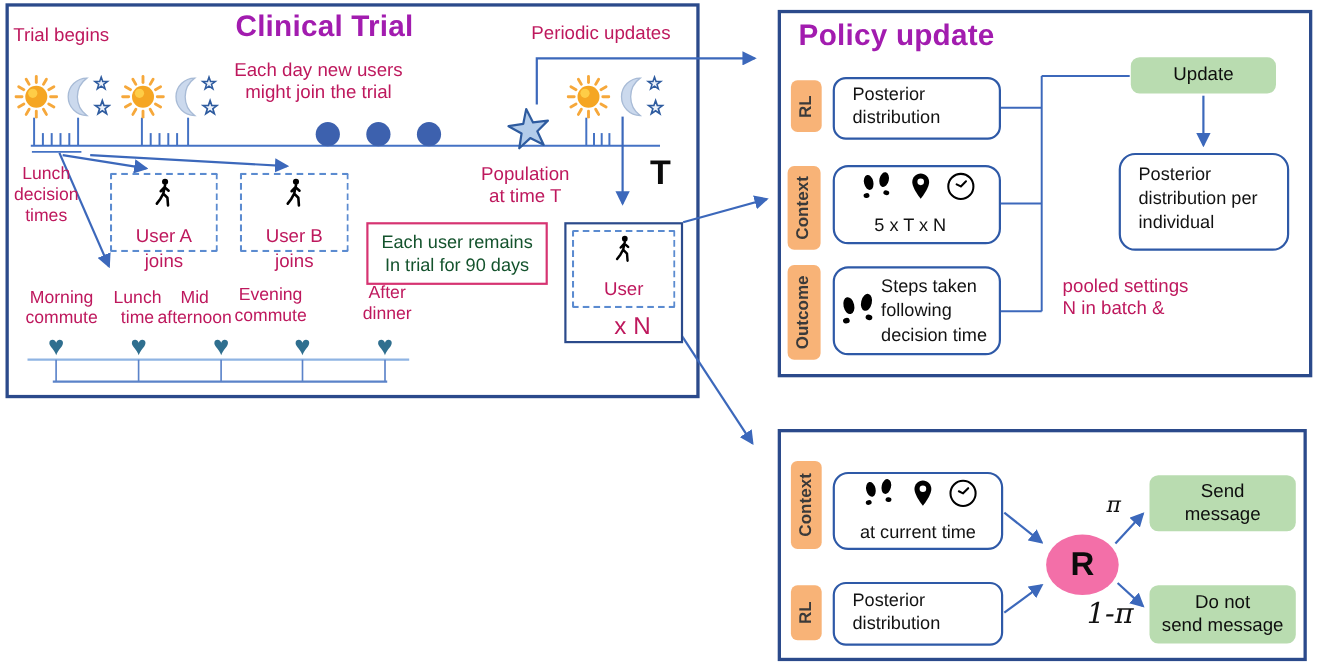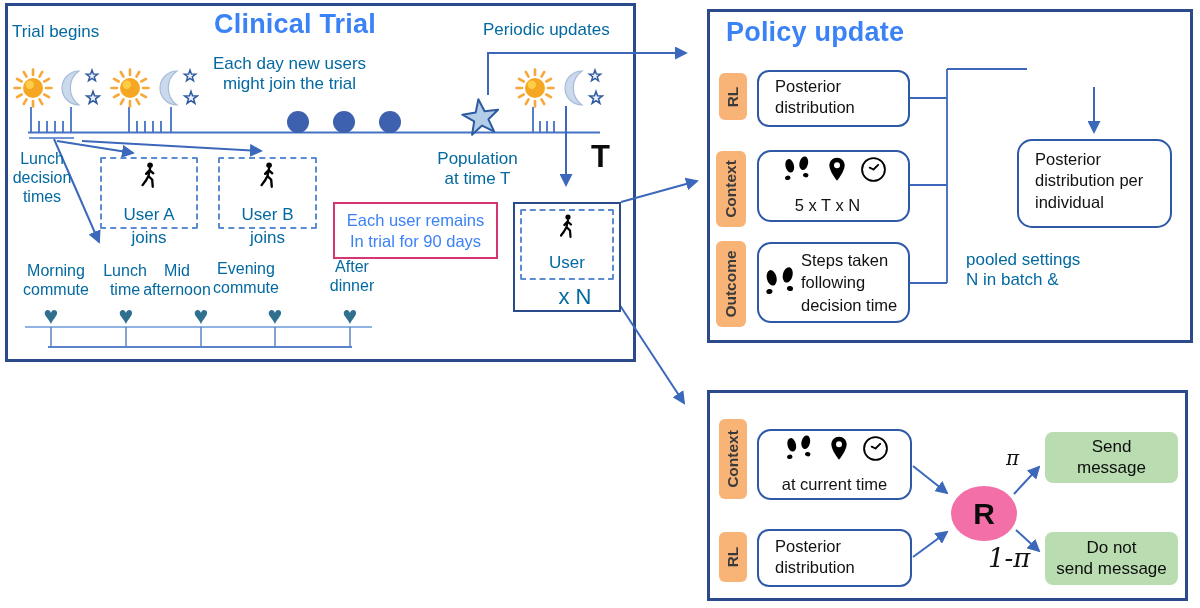--- a/index.html
+++ b/index.html
@@ -4,36 +4,36 @@
 <style>
   * { margin:0; padding:0; box-sizing:border-box; }
   html,body { background:#ffffff; }
   #stage {
     position:relative; width:1200px; height:608px; overflow:hidden;
     font-family:"Liberation Sans", sans-serif; color:#151515; background:#ffffff;
   }
   .abs { position:absolute; }
   .panel { position:absolute; border:3px solid #2B4A8B; background:transparent; z-index:0; }
   svg.overlay { position:absolute; left:0; top:0; z-index:1; pointer-events:none; }
-  .t { position:absolute; z-index:2; line-height:1.18; color:#0369a1; }
+  .t { position:absolute; z-index:2; line-height:1.18; color:#be185d; }
   .c { text-align:center; }
-  .big-title { font-size:27px; font-weight:700; color:#3b82f6; letter-spacing:0.2px; }
+  .big-title { font-size:27px; font-weight:700; color:#a21caf; letter-spacing:0.2px; }
   .lbl { font-size:17px; }
   .lbl16 { font-size:16px; }
   .rbox { position:absolute; z-index:2; background:#ffffff; border:2.5px solid #2E59A7; border-radius:14px; }
   .vlabel { position:absolute; z-index:2; background:#F8B377; border-radius:6px;
             display:flex; align-items:center; justify-content:center; }
   .vlabel span { transform:rotate(-90deg); white-space:nowrap; font-size:15.5px; font-weight:700; color:#3a3a3a; }
   .greenbox { position:absolute; z-index:2; background:#B9DCB0; border-radius:8px;
               display:flex; flex-direction:column; align-items:center; justify-content:center;
               font-size:17px; color:#0e0e0e; text-align:center; line-height:1.22; }
   .dashedbox { position:absolute; z-index:2; border:2px dashed #5B8BD0; border-radius:2px; background:transparent; }
   .pinknote { position:absolute; z-index:2; border:2.5px solid #D63472; background:#ffffff;
               display:flex; flex-direction:column; align-items:center; justify-content:center;
-              font-size:16.5px; line-height:1.25; color:#3b82f6; text-align:center; }
+              font-size:16.5px; line-height:1.25; color:#14532d; text-align:center; }
   .dot { position:absolute; z-index:2; width:22px; height:22px; border-radius:50%; background:#3D61AE; }
   .heart { position:absolute; z-index:2; width:26px; text-align:center; font-size:25px; color:#2F6F8F; line-height:1; }
   .boxtext { position:absolute; z-index:3; font-size:16.5px; line-height:1.3; color:#121212; }
   .iconrow { position:absolute; z-index:3; display:flex; align-items:center; }
   .rcircle { position:absolute; z-index:2; background:#F36FA8; border-radius:50%;
              display:flex; align-items:center; justify-content:center;
              font-size:30px; font-weight:700; color:#0b0b0b; }
   .pi { position:absolute; z-index:3; font-family:"DejaVu Serif", serif; font-style:italic; color:#111; }
   .usernbox { position:absolute; z-index:2; border:2.5px solid #2B4A8B; background:#ffffff; }
 </style>
@@ -317,20 +317,23 @@
       <ellipse cx="22.5" cy="7" rx="4.1" ry="6.6" transform="rotate(13 22.5 7)"></ellipse>
       <ellipse cx="24.4" cy="18.5" rx="2.6" ry="2.1" transform="rotate(13 24.4 18.5)"></ellipse>
     </g>
   </svg>
   <div class="boxtext" style="left:801px; top:249px; line-height:1.35;">
     <div>Steps taken</div>
     <div>following</div>
     <div>decision time</div>
   </div>
 
+  <div class="greenbox" style="left:1028px; top:52px; width:132px; height:33px;">
+    <div>Update</div>
+  </div>
 
   <div class="rbox" style="left:1017px; top:139px; width:155px; height:89px; border-radius:15px;"></div>
   <div class="boxtext" style="left:1035px; top:149px;">
     <div>Posterior</div>
     <div>distribution per</div>
     <div>individual</div>
   </div>
 
   <div class="t lbl" style="left:966px; top:250px; width:150px;">
     <div>pooled settings</div>

